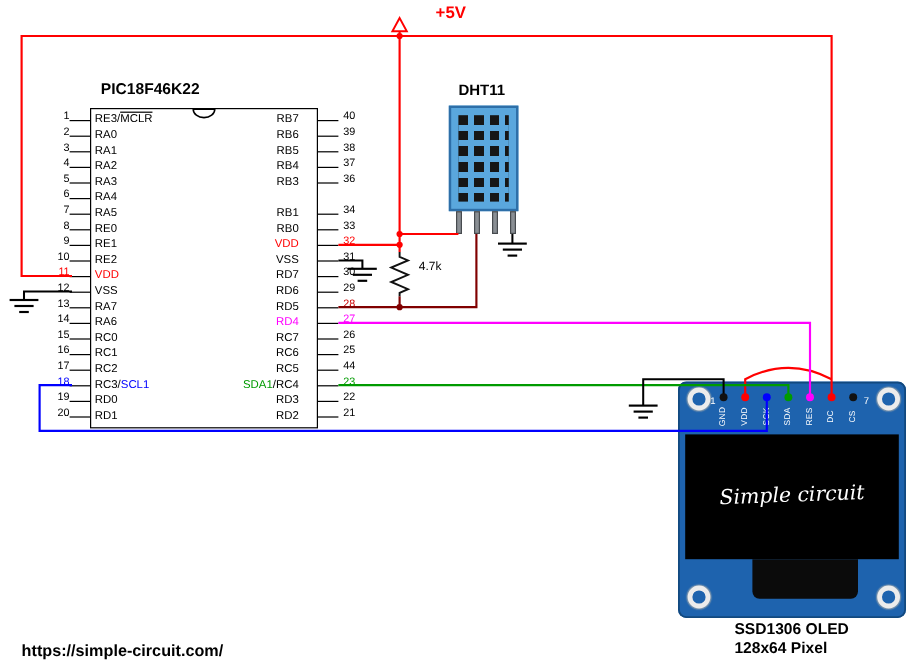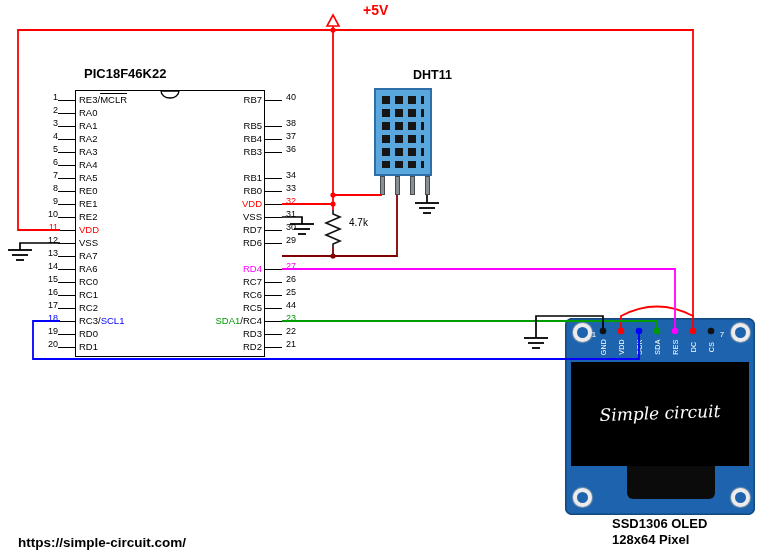--- a/index.html
+++ b/index.html
@@ -11,28 +11,28 @@
          border:1.6px solid #000;background:#fff;box-sizing:border-box;}
   .ictitle{position:absolute;left:84px;top:66px;font-size:13px;font-weight:bold;}
 
   .lpin,.rpin{position:absolute;height:12px;display:flex;align-items:center;font-size:9.5px;line-height:12px;}
   .lpin{left:40px;}
   .pnum{font-size:9px;transform:translateY(-3.5px);}
   .lpin .pnum{width:18px;text-align:right;}
   .stub{width:17px;height:0;border-top:1.3px solid #000;flex:none;}
   .lpin .plbl{margin-left:4px;white-space:nowrap;}
   .rpin{left:148px;}
-  .rpin .plbl{width:117px;text-align:right;padding-right:3px;white-space:nowrap;box-sizing:border-box;}
+  .rpin .plbl{width:117px;text-align:right;padding-right:16px;white-space:nowrap;box-sizing:border-box;}
   .rpin .pnum{margin-left:4px;}
   .ovl{text-decoration:overline;}
   .t-red{color:#ff0000;}.t-blue{color:#0000ff;}.t-grn{color:#009b00;}
   .t-mag{color:#ff00ff;}.t-dkr{color:#cc0000;}
 
   
-  .dhtlabel{position:absolute;left:382px;top:68px;font-size:12.5px;font-weight:bold;margin-left:31px;}
+  .dhtlabel{position:absolute;left:382px;top:68px;font-size:12.5px;font-weight:bold;}
   .dht{position:absolute;left:374px;top:88px;width:58px;height:88px;background:#5aa7dd;
        border:2px solid #2e6fa8;box-sizing:border-box;}
   .dht .grid{position:absolute;left:6px;top:6px;right:6px;bottom:6px;
        background-image:
          repeating-linear-gradient(180deg, rgba(0,0,0,0) 0 8px, #5aa7dd 8px 13px),
          repeating-linear-gradient(90deg, #161616 0 8px, rgba(0,0,0,0) 8px 13px);}
   .leg{position:absolute;top:176px;width:5px;height:19px;background:#8a8f94;
        border:1px solid #474b4f;box-sizing:border-box;}
 
   
@@ -164,20 +164,25 @@
       <span class="pnum">20</span>
       <span class="stub"></span>
       <span class="plbl">RD1</span>
     </div>
 
   <div class="rpin" style="top:94px">
       <span class="plbl">RB7</span>
       <span class="stub"></span>
       <span class="pnum">40</span>
     </div>
+  <div class="rpin" style="top:107px">
+      <span class="plbl">RB6</span>
+      <span class="stub"></span>
+      <span class="pnum">39</span>
+    </div>
   <div class="rpin" style="top:120px">
       <span class="plbl">RB5</span>
       <span class="stub"></span>
       <span class="pnum">38</span>
     </div>
   <div class="rpin" style="top:133px">
       <span class="plbl">RB4</span>
       <span class="stub"></span>
       <span class="pnum">37</span>
     </div>
@@ -208,20 +213,25 @@
     </div>
   <div class="rpin" style="top:224px">
       <span class="plbl">RD7</span>
       <span class="stub"></span>
       <span class="pnum">30</span>
     </div>
   <div class="rpin" style="top:237px">
       <span class="plbl">RD6</span>
       <span class="stub"></span>
       <span class="pnum">29</span>
+    </div>
+  <div class="rpin" style="top:250px">
+      <span class="plbl">RD5</span>
+      <span class="stub"></span>
+      <span class="pnum t-dkr">28</span>
     </div>
   <div class="rpin" style="top:263px">
       <span class="plbl t-mag">RD4</span>
       <span class="stub"></span>
       <span class="pnum t-mag">27</span>
     </div>
   <div class="rpin" style="top:276px">
       <span class="plbl">RC7</span>
       <span class="stub"></span>
       <span class="pnum">26</span>

